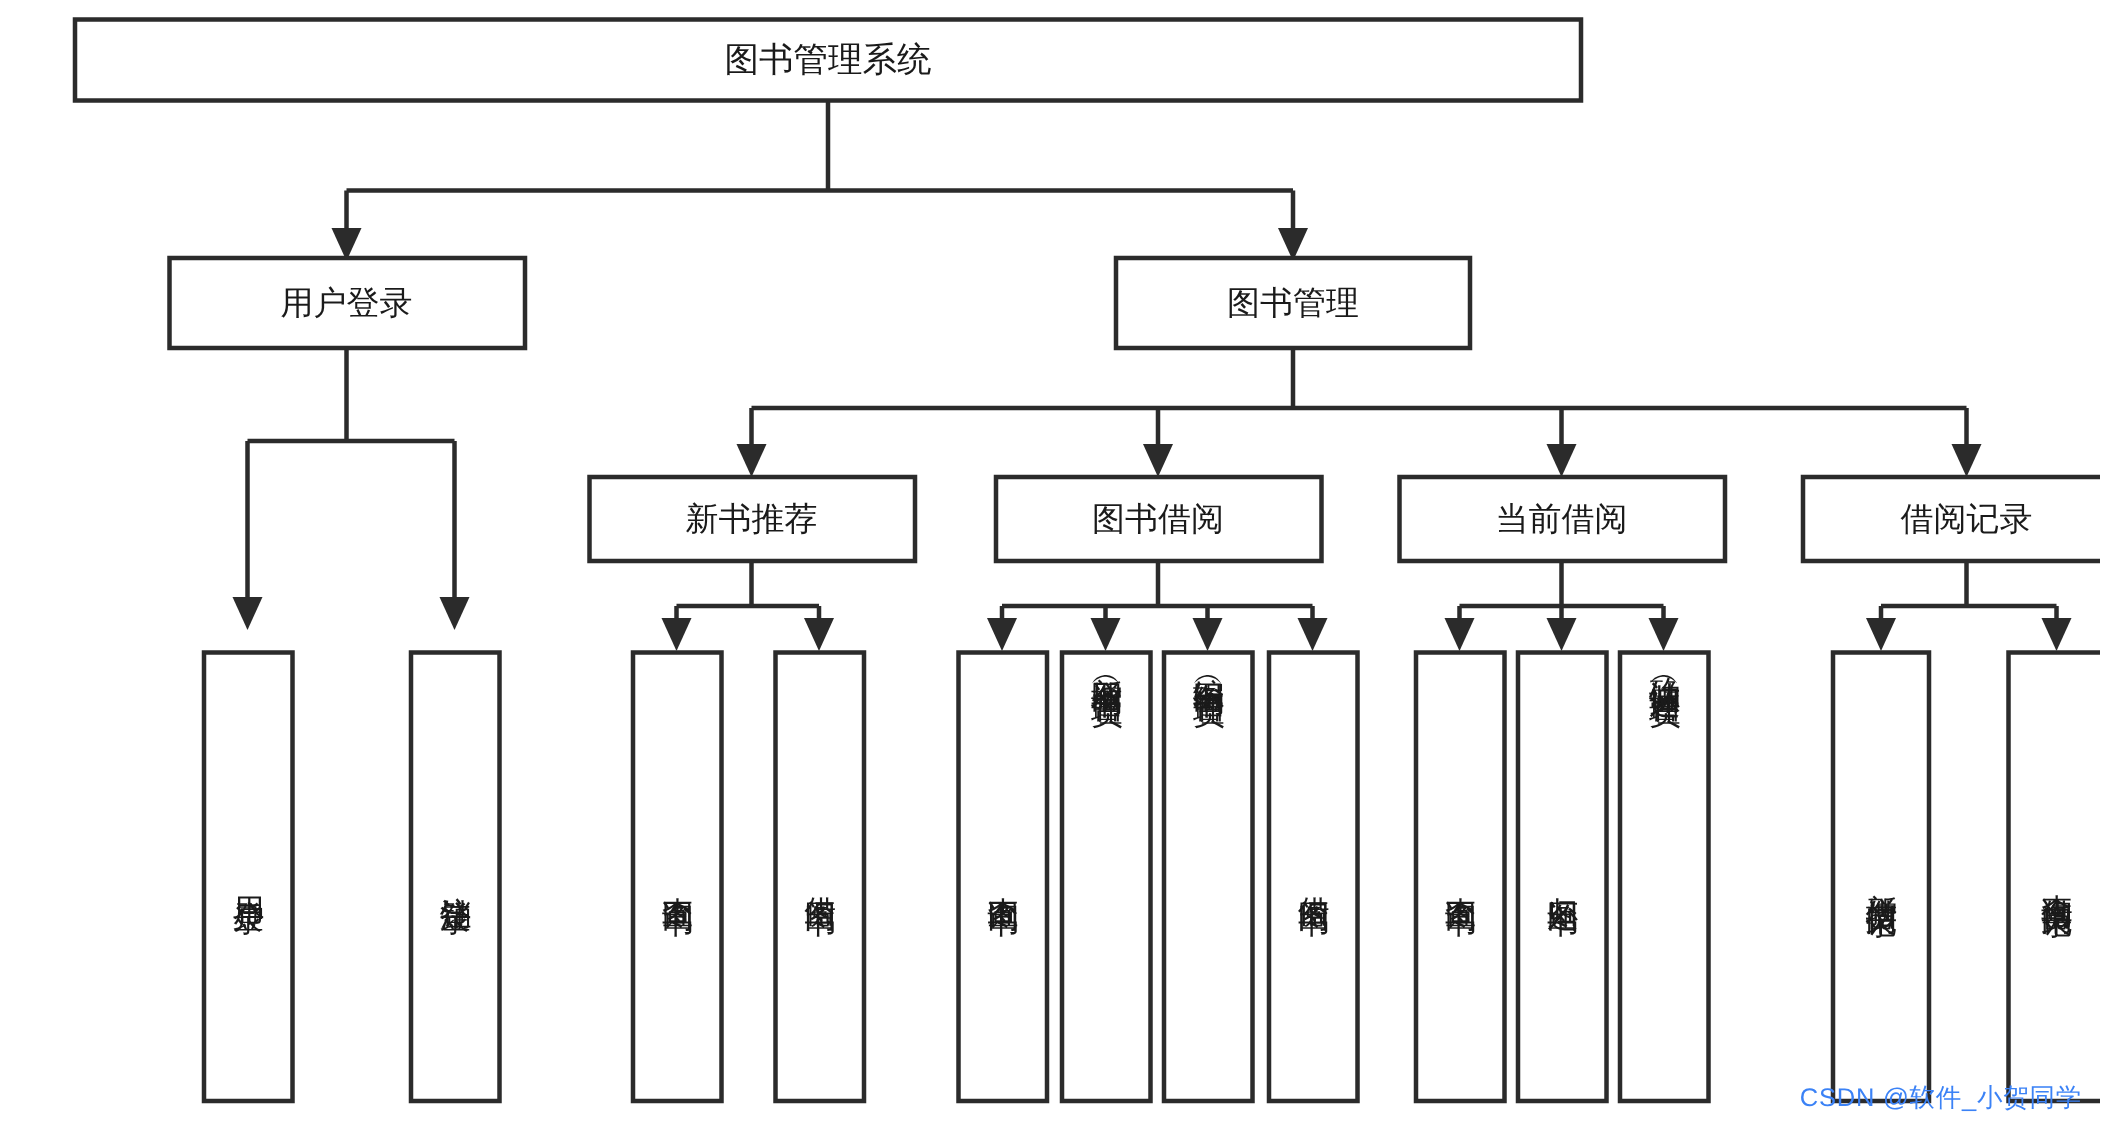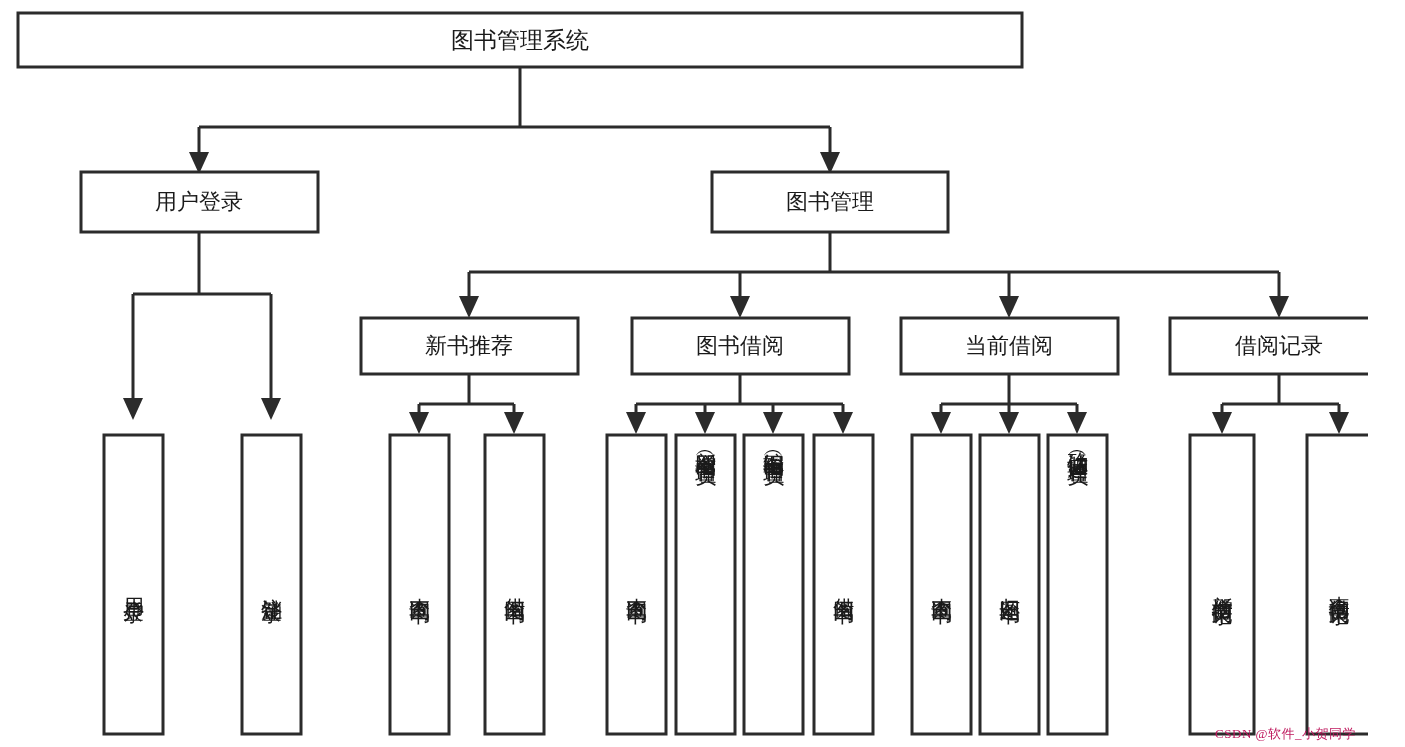--- a/index.html
+++ b/index.html
@@ -10,20 +10,21 @@
   }
   body {
     font-family: "DejaVu Sans", "Liberation Sans", sans-serif;
   }
   #diagram-root {
     position: relative;
     width: 1368px;
     height: 747px;
     background: #ffffff;
     overflow: hidden;
+    margin-left: 32px;
   }
   svg#flowchart {
     position: absolute;
     top: 0;
     left: 0;
     width: 1405px;
     height: 747px;
     display: block;
   }
   .node-box {
@@ -68,23 +69,23 @@
     line-height: 1.08;
     letter-spacing: 2px;
     color: #1a1a1a;
     white-space: nowrap;
     text-align: center;
   }
   .watermark {
     position: absolute;
     right: 12px;
     bottom: 4px;
-    font-family: Liberation Serif, serif;
-    font-size: 13px;
-    color: #be185d;
+    font-family: Liberation Sans, sans-serif;
+    font-size: 17px;
+    color: #3b82f6;
     letter-spacing: 0.5px;
     user-select: none;
   }
 </style>
 </head>
 <body>
 
 <div id="diagram-root">
 
   <svg id="flowchart" viewBox="0 0 1405 747">

